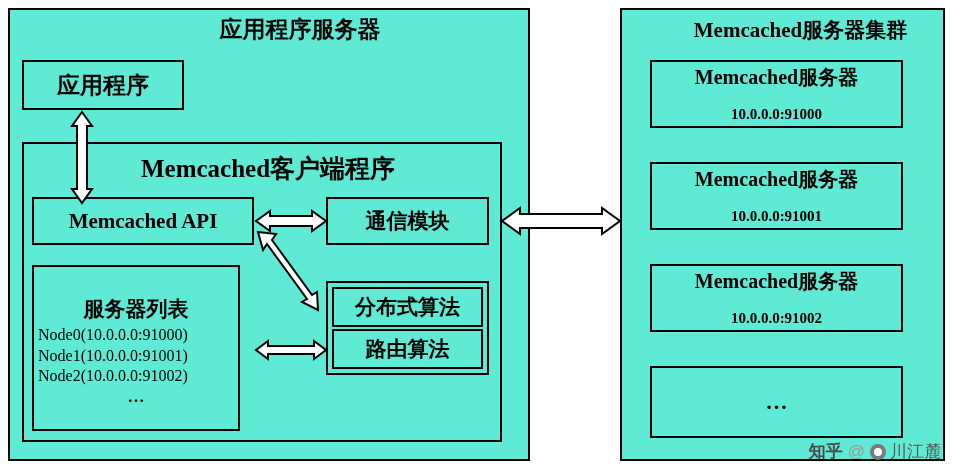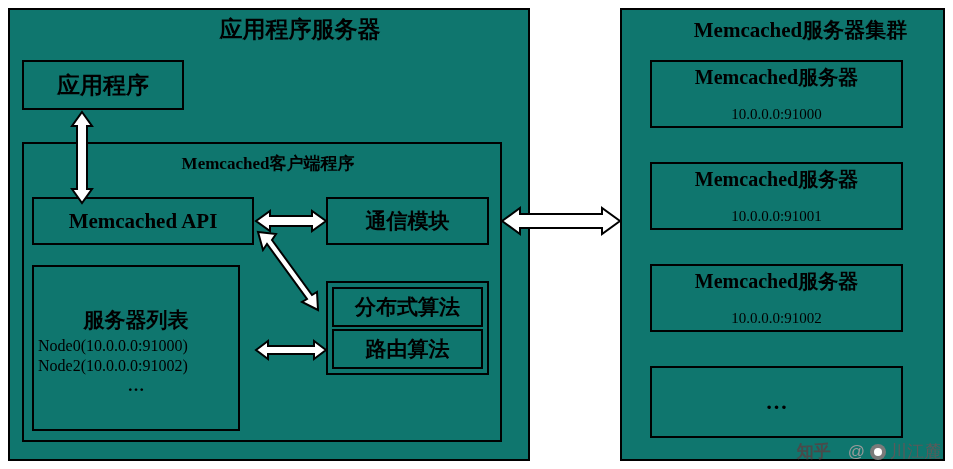--- a/index.html
+++ b/index.html
@@ -17,21 +17,21 @@
   }
   .diagram {
     position: absolute;
     left: 0; top: 0;
     width: 953px;
     height: 469px;
   }
   .box {
     position: absolute;
     border: 2px solid #000;
-    background: #0f766e;
+    background: #5eead4;
     box-sizing: border-box;
   }
   .ctr {
     display: flex;
     flex-direction: column;
     align-items: center;
     justify-content: center;
     text-align: center;
   }
 
@@ -56,21 +56,21 @@
   }
   #mc-client-box {
     left: 22px; top: 142px;
     width: 480px; height: 300px;
   }
   #mc-client-title {
     position: absolute;
     left: 22px; top: 152px;
     width: 492px;
     text-align: center;
-    font-size: 17px;
+    font-size: 25px;
     font-weight: bold;
   }
   #mc-api-box {
     left: 32px; top: 197px;
     width: 222px; height: 48px;
     font-size: 21px;
     font-weight: bold;
   }
   #comm-module-box {
     left: 326px; top: 197px;
@@ -139,21 +139,21 @@
     width: 253px; height: 68px;
     justify-content: center;
   }
   .mc-server-name {
     font-size: 20px;
     font-weight: bold;
     line-height: 1.1;
   }
   .mc-server-addr {
     font-size: 15px;
-    font-weight: normal;
+    font-weight: bold;
     margin-top: 18px;
   }
   #mc-server-0 { top: 60px; }
   #mc-server-1 { top: 162px; }
   #mc-server-2 { top: 264px; }
   #mc-server-more {
     top: 366px;
     height: 72px;
   }
   #mc-server-more .node-dots {
@@ -175,21 +175,21 @@
     bottom: 6px;
     display: flex;
     align-items: center;
     font-size: 17px;
     color: #5a5a5a;
     font-family: "Liberation Sans", sans-serif;
   }
   #watermark .zhihu {
     font-weight: bold;
     color: #4a4a4a;
-    margin-right: 16px;
+    margin-right: 4px;
   }
   #watermark .sep {
     color: #9a9a9a;
     margin: 0 5px 0 1px;
   }
   #watermark .wm-icon {
     display: inline-block;
     width: 16px; height: 16px;
     border-radius: 50%;
     background: #7a7a7a;
@@ -224,20 +224,21 @@
     <span>Memcached API</span>
   </div>
 
   <div class="box ctr" id="comm-module-box">
     <span>通信模块</span>
   </div>
 
   <div class="box ctr" id="server-list-box">
     <div id="server-list-title">服务器列表</div>
     <div class="node-line">Node0(10.0.0.0:91000)</div>
+    <div class="node-line">Node1(10.0.0.0:91001)</div>
     <div class="node-line">Node2(10.0.0.0:91002)</div>
     <div class="node-dots">…</div>
   </div>
 
   <div class="box" id="algo-group-box"></div>
   <div class="box ctr" id="dist-algo-box">
     <span>分布式算法</span>
   </div>
   <div class="box ctr" id="route-algo-box">
     <span>路由算法</span>

